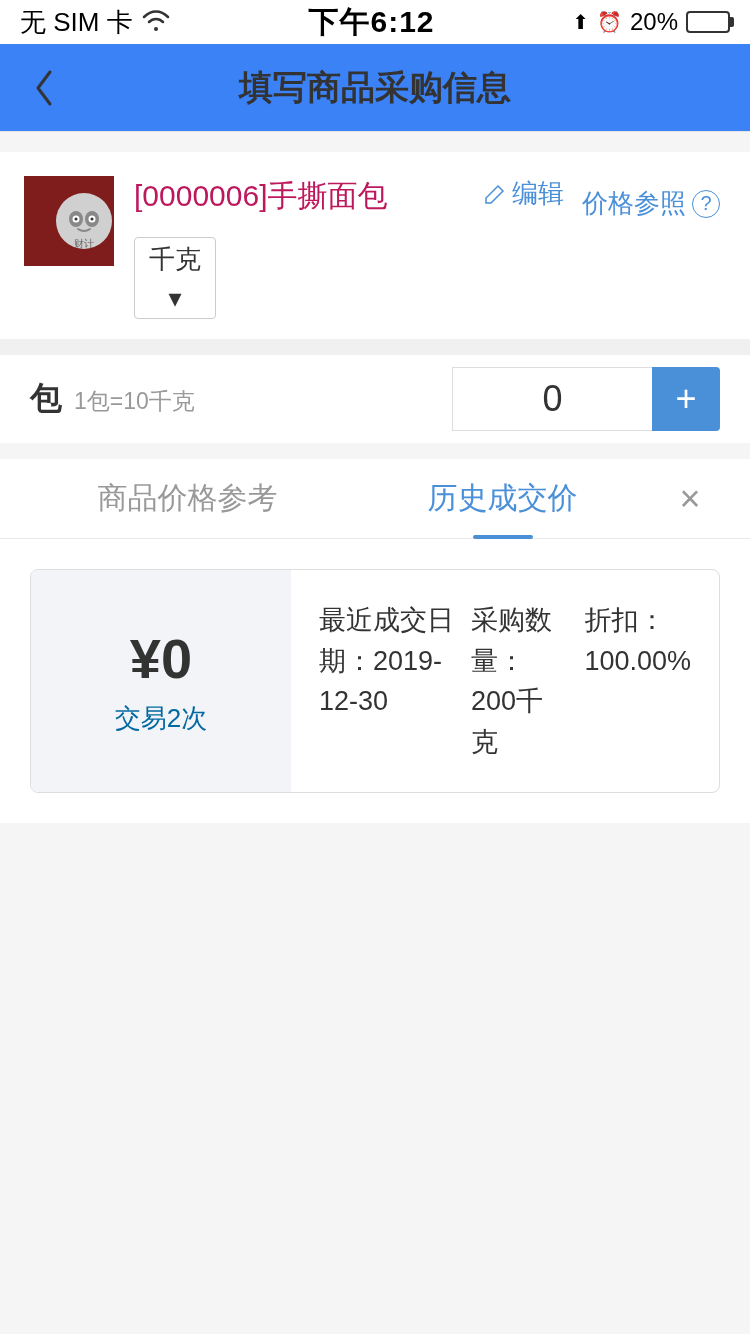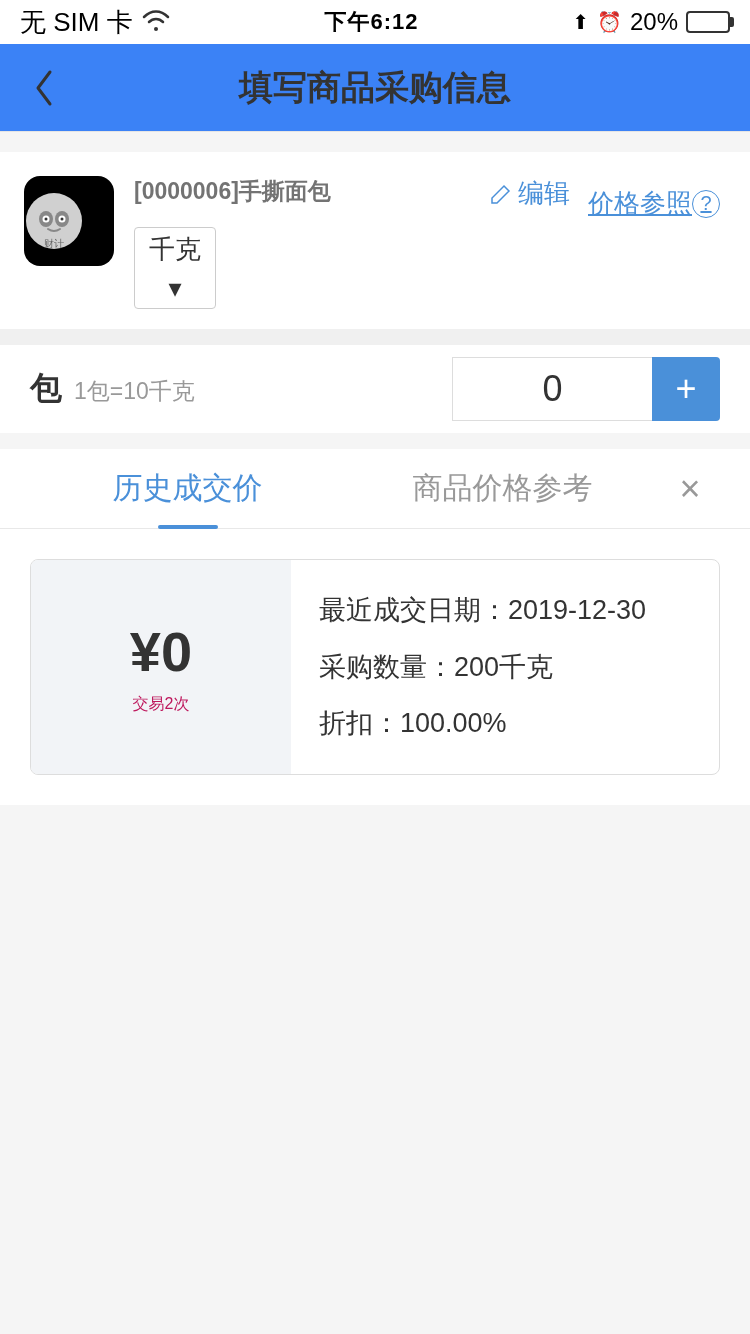--- a/index.html
+++ b/index.html
@@ -24,21 +24,21 @@
       font-size: 26px;
       font-weight: 500;
     }
     .status-left {
       display: flex;
       align-items: center;
       gap: 8px;
       font-size: 26px;
     }
     .status-center {
-      font-size: 22px;
+      font-size: 30px;
       font-weight: 600;
       letter-spacing: 1px;
     }
     .status-right {
       display: flex;
       align-items: center;
       gap: 8px;
       font-size: 24px;
     }
     .battery-bar {
@@ -111,37 +111,37 @@
       justify-content: space-between;
     }
     .product-left {
       display: flex;
       align-items: flex-start;
       gap: 20px;
     }
     .product-thumb {
       width: 90px;
       height: 90px;
-      background: #000000;
-      border-radius: 16px;
-      display: flex;
-      align-items: center;
-      justify-content: flex-start;
+      background: #7f1d1d;
+      border-radius: 0;
+      display: flex;
+      align-items: center;
+      justify-content: flex-end;
       color: #999;
       font-size: 28px;
     }
     .product-info {
       display: flex;
       flex-direction: column;
       gap: 20px;
     }
     .product-name {
-      font-size: 23px;
-      color: #737373;
-      font-weight: 700;
+      font-size: 30px;
+      color: #be185d;
+      font-weight: 400;
     }
     .product-unit-row {
       display: flex;
       align-items: center;
       font-size: 26px;
       color: #666;
       gap: 12px;
     }
     .unit-select {
       border: 1px solid #ccc;
@@ -161,23 +161,23 @@
       display: flex;
       align-items: center;
       gap: 6px;
       cursor: pointer;
     }
     .price-ref {
       color: #4a90d9;
       font-size: 26px;
       display: flex;
       align-items: center;
+      gap: 6px;
       cursor: pointer;
       margin-top: 10px;
-      text-decoration: underline;
     }
     .product-right-col {
       display: flex;
       flex-direction: row;
       align-items: flex-start;
       gap: 18px;
       margin-left: 48px;
     }
 
     
@@ -312,28 +312,28 @@
       justify-content: center;
       padding: 30px 20px;
       gap: 10px;
     }
     .price-big {
       font-size: 56px;
       font-weight: 600;
       color: #333;
     }
     .trade-count {
-      font-size: 16px;
-      color: #be185d;
+      font-size: 26px;
+      color: #0369a1;
     }
     .card-right {
       flex: 1;
       padding: 30px 28px;
       display: flex;
-      flex-direction: column;
+      flex-direction: row;
       gap: 16px;
       justify-content: center;
     }
     .card-detail-row {
       font-size: 27px;
       color: #333;
       line-height: 1.5;
     }
   </style>
 </head>
@@ -426,26 +426,26 @@
     <div class="qty-input-box">
       <span>0</span>
     </div>
     <button class="qty-plus-btn">+</button>
   </div>
 </div>
 
 <div class="bottom-sheet">
 
   <div class="sheet-tabs">
+    <div class="tab-item">
+      <span>商品价格参考</span>
+    </div>
     <div class="tab-item active">
       <span>历史成交价</span>
       <div class="tab-indicator"></div>
-    </div>
-    <div class="tab-item">
-      <span>商品价格参考</span>
     </div>
     <div class="tab-close">×</div>
   </div>
 
   <div class="history-content">
     <div class="history-card">
       <div class="card-left">
         <div class="price-big">¥0</div>
         <div class="trade-count">交易2次</div>
       </div>

